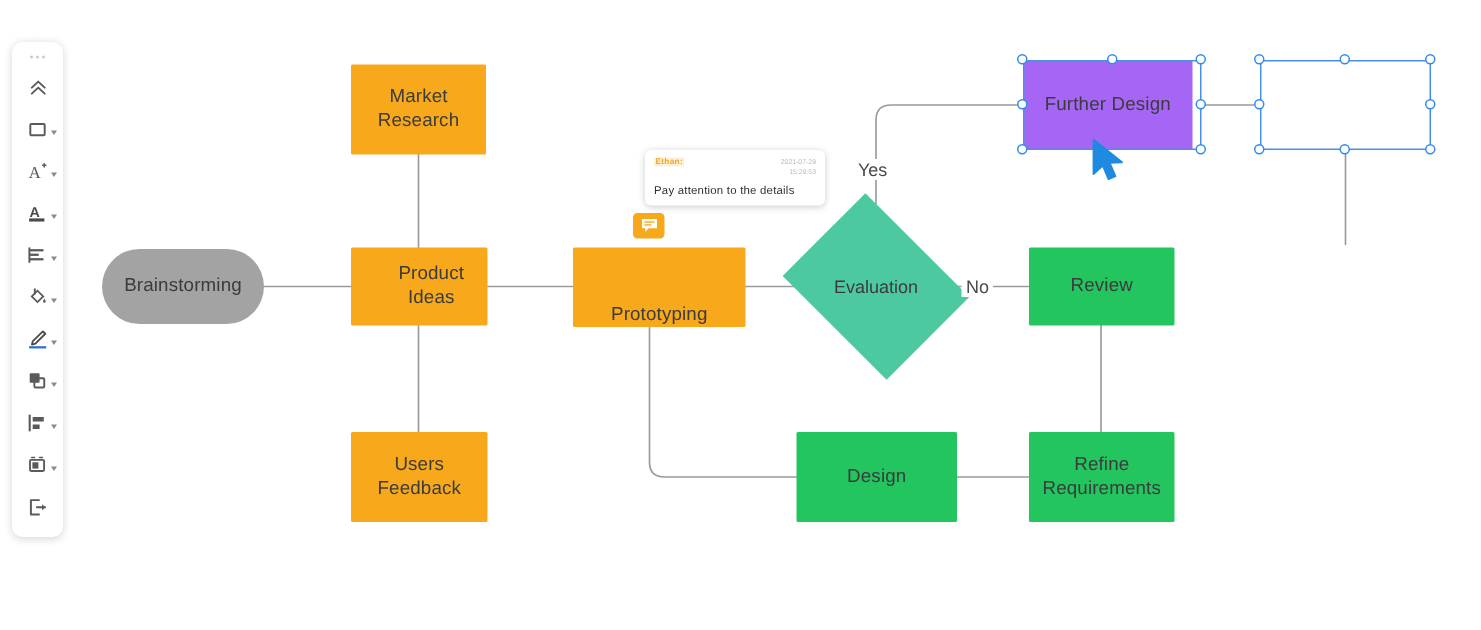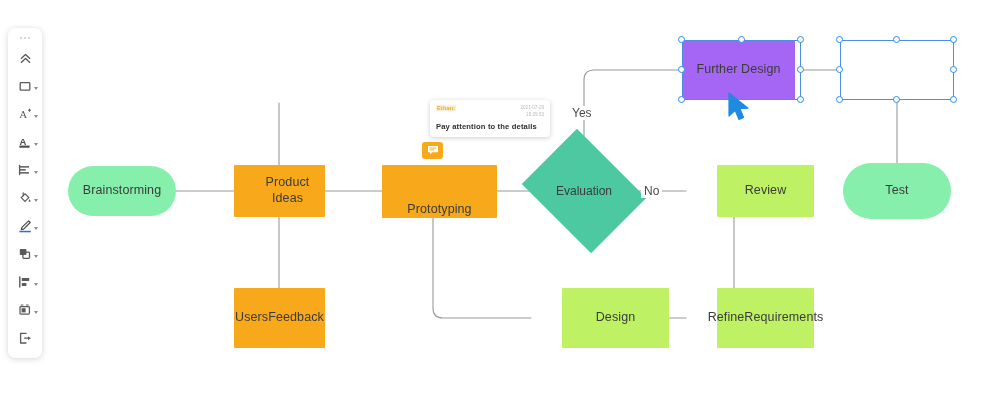--- a/index.html
+++ b/index.html
@@ -90,22 +90,22 @@
     line-height: 1.25;
     color: #3b3b3b;
     letter-spacing: .1px;
     box-sizing: border-box;
     z-index: 10;
     cursor: pointer;
   }
   .node-rect   { border-radius: 1px; }
   .node-oval   { border-radius: 999px; }
   .node-orange { background: #f7a81b; }
-  .node-green  { background: #86efac; }
-  .node-pink   { background: #bef264; margin-left: 31px; }
+  .node-green  { background: #a3a3a3; }
+  .node-pink   { background: #22c55e; }
   .node-purple { background: #a666f5; }
 
   
   .diamond-wrap {
     position: absolute;
     z-index: 10;
     cursor: pointer;
   }
   .diamond-shape {
     position: absolute;
@@ -187,21 +187,20 @@
     font-size: 4.6px;
     color: #b9b9b9;
     text-align: right;
     line-height: 1.45;
   }
   .comment-body {
     margin-top: 4px;
     font-size: 7.6px;
     color: #2f2f2f;
     letter-spacing: .15px;
-    font-weight: bold;
   }
   .comment-badge {
     position: absolute;
     left: 422px;
     top: 142px;
     width: 21px;
     height: 17px;
     background: #f7a81b;
     border-radius: 3px;
     display: flex;
@@ -249,44 +248,48 @@
       <path d="M801 70 L840 70"></path>
 
       <path d="M897 100 L897 163"></path>
     </g>
   </svg>
 
   <div class="node node-oval node-green" style="left:68px; top:166px; width:108px; height:50px;">
     <span>Brainstorming</span>
   </div>
 
+  <div class="node node-rect node-orange" style="left:234px; top:43px; width:90px; height:60px; flex-direction:column;">
+    <span>Market</span>
+    <span>Research</span>
+  </div>
 
   <div class="node node-rect node-orange" style="left:234px; top:165px; width:91px; height:52px;padding-left:16px;">
     <span>Product Ideas</span>
   </div>
 
-  <div class="node node-rect node-orange" style="left:234px; top:288px; width:91px; height:60px; flex-direction:row;">
+  <div class="node node-rect node-orange" style="left:234px; top:288px; width:91px; height:60px; flex-direction:column;">
     <span>Users</span>
     <span>Feedback</span>
   </div>
 
   <div class="node node-rect node-orange" style="left:382px; top:165px; width:115px; height:53px;align-items:flex-end;">
     <span>Prototyping</span>
   </div>
 
   <div class="diamond-wrap" style="left:535px; top:152px; width:98px; height:78px;">
     <div class="diamond-shape"></div>
     <div class="diamond-label">Evaluation</div>
   </div>
 
   <div class="node node-rect node-pink" style="left:686px; top:165px; width:97px; height:52px;">
     <span>Review</span>
   </div>
 
-  <div class="node node-rect node-pink" style="left:686px; top:288px; width:97px; height:60px; ">
+  <div class="node node-rect node-pink" style="left:686px; top:288px; width:97px; height:60px; flex-direction:column;">
     <span>Refine</span>
     <span>Requirements</span>
   </div>
 
   <div class="node node-rect node-pink" style="left:531px; top:288px; width:107px; height:60px;">
     <span>Design</span>
   </div>
 
   <div class="node node-rect node-purple" style="left:682px; top:40px; width:113px; height:60px;">
     <span>Further Design</span>
@@ -303,23 +306,20 @@
   <div class="sel-box" style="left:840px; top:40px; width:114px; height:60px;"></div>
   <div class="handle" style="left:840px; top:40px;"></div>
   <div class="handle" style="left:897px; top:40px;"></div>
   <div class="handle" style="left:954px; top:40px;"></div>
   <div class="handle" style="left:840px; top:70px;"></div>
   <div class="handle" style="left:954px; top:70px;"></div>
   <div class="handle" style="left:840px; top:100px;"></div>
   <div class="handle" style="left:897px; top:100px;"></div>
   <div class="handle" style="left:954px; top:100px;"></div>
 
-  <div class="node node-oval node-green" style="left:843px; top:163px; width:108px; height:56px;">
-    <span>Test</span>
-  </div>
 
   <div class="edge-label" style="left:569px; top:106px;">Yes</div>
   <div class="edge-label" style="left:641px; top:184px;">No</div>
 
   <div class="comment-card">
     <div class="comment-head">
       <span class="comment-author">Ethan:</span>
       <span class="comment-stamp">
         <span>2021-07-29</span><br>
         <span>15:29:53</span>

